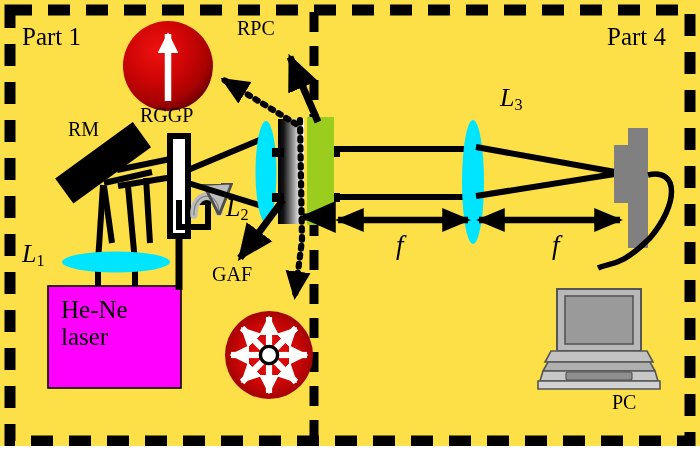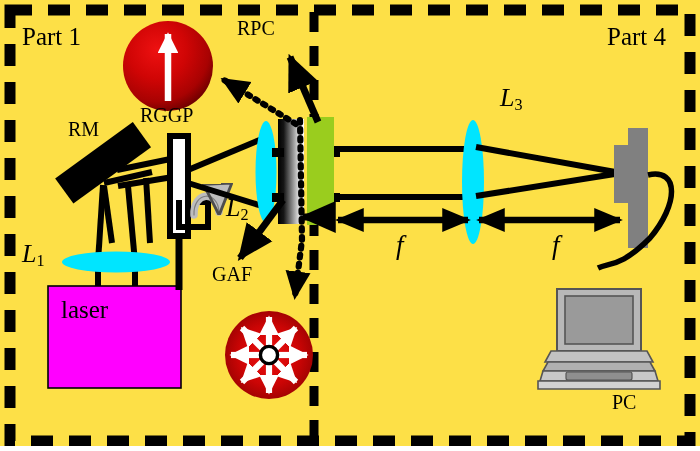--- a/index.html
+++ b/index.html
@@ -265,16 +265,17 @@
 
   <div class="lbl lbl-italic" style="left:452px; top:85px;margin-left:48px;">
     <span>L</span><sub>3</sub>
   </div>
 
   <div class="lbl lbl-f" style="left:396px; top:232px;">f</div>
 
   <div class="lbl lbl-f" style="left:552px; top:232px;">f</div>
 
   <div class="laser-text" style="left:61px; top:296px;">
+    <div>He-Ne</div>
     <div>laser</div>
   </div>
 
 </div>
 
 </body></html>

